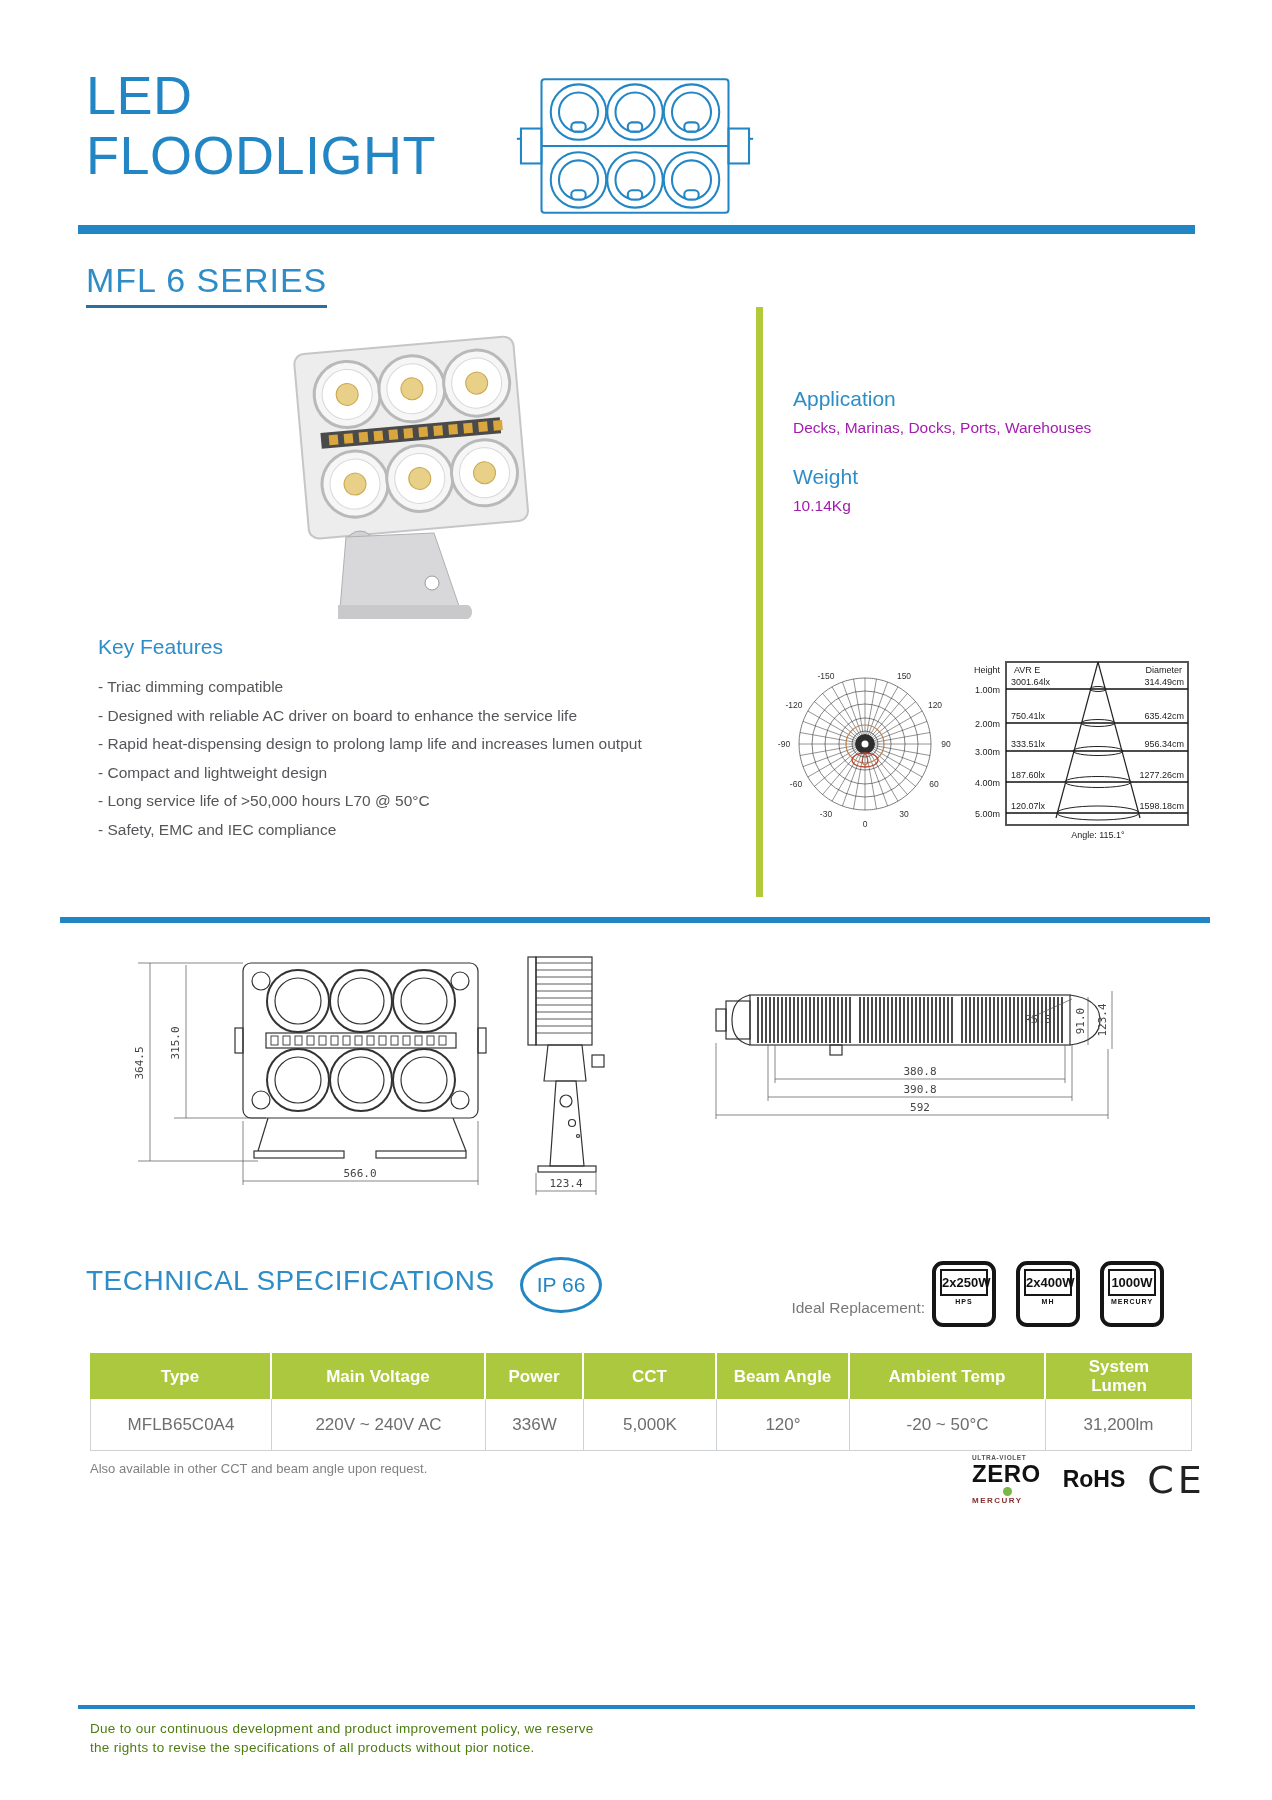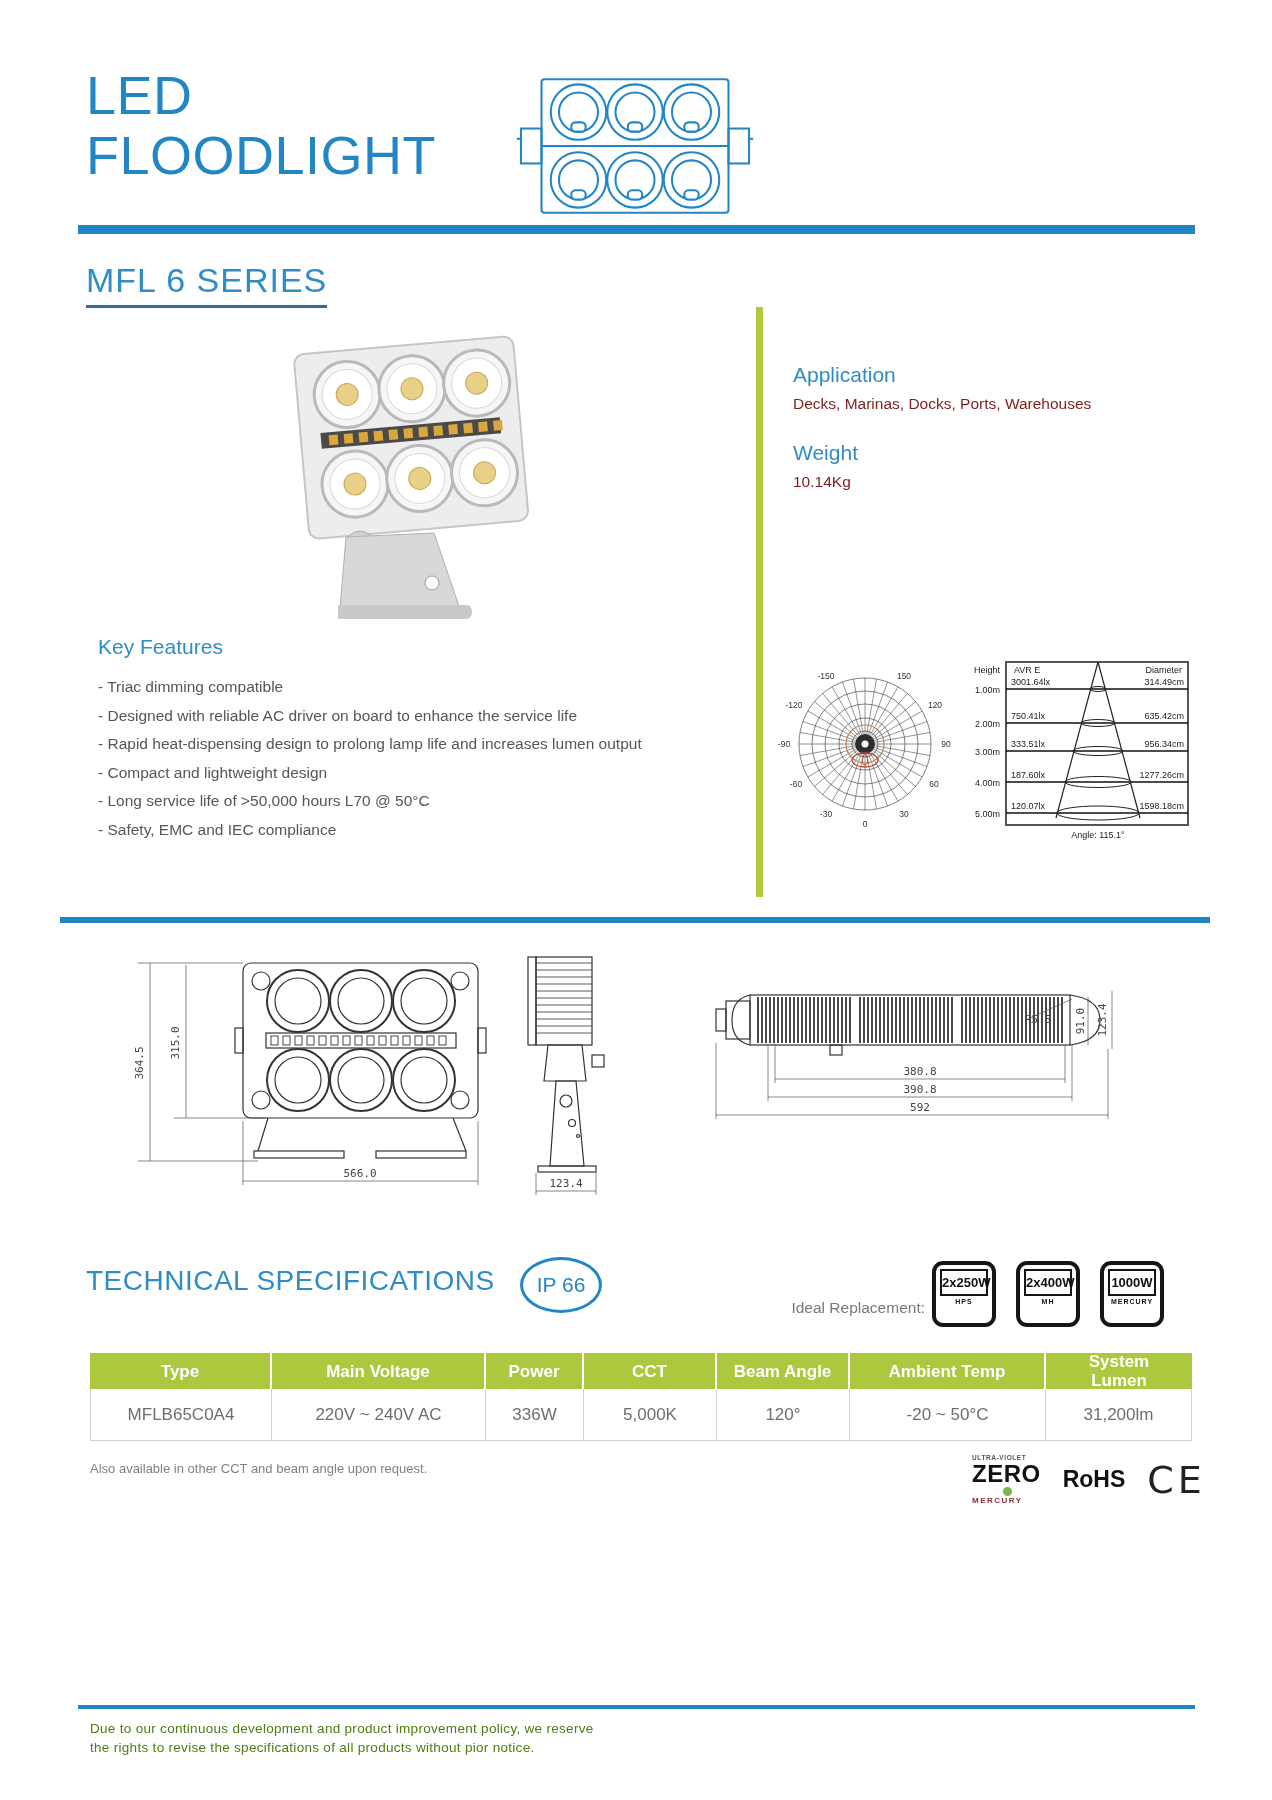--- a/index.html
+++ b/index.html
@@ -9,23 +9,23 @@
 
   
   .page-title{left:86px;top:58px;font-size:54px;line-height:60px;color:#2386c4;letter-spacing:.5px;font-weight:500;}
   .header-rule{left:78px;top:218px;width:1117px;height:9px;background:#2386c4;}
   .brand{left:985px;top:36px;display:flex;align-items:flex-start;}
   .brand-text{font-size:56px;font-weight:bold;color:#2386c4;letter-spacing:-2px;line-height:1;margin-top:24px;}
   .series-title{left:86px;top:254px;font-size:34px;color:#2e8dc6;letter-spacing:1px;border-bottom:3px solid #2b6ea0;padding-bottom:5px;}
 
   
   .accent-bar{left:756px;top:300px;width:7px;height:590px;background:#b2c93a;}
-  .info-col{left:793px;top:356px;width:338px;}
+  .info-col{left:793px;top:380px;width:338px;}
   .sec-title{font-size:21px;color:#2e8dc6;margin:0 0 5px 0;font-weight:400;}
-  .sec-text{font-size:15.5px;line-height:24px;color:#7f1d1d;margin:0;}
+  .sec-text{font-size:15.5px;line-height:24px;color:#a21caf;margin:0;}
   .info-block{margin-bottom:25px;}
 
   
   .key-features{left:98px;top:628px;width:690px;}
   .key-features ul{list-style:none;margin:14px 0 0 0;padding:0;}
   .key-features li{font-size:15.5px;color:#55565a;line-height:28.5px;}
 
   
   .polar-svg{left:772px;top:650px;}
   #polar-spokes line{stroke:#3b3b3b;stroke-width:.55;}
@@ -55,21 +55,21 @@
   .ip-badge{left:520px;top:1250px;width:82px;height:56px;border:3.5px solid #2386c4;border-radius:50%;
             display:flex;align-items:center;justify-content:center;font-size:21px;color:#2386c4;box-sizing:border-box;}
   .repl-label{left:735px;top:1292px;width:190px;text-align:right;font-size:15.5px;color:#77787b;}
   .badges{left:932px;top:1254px;display:flex;gap:20px;}
   .badge{width:64px;height:66px;border:4px solid #151515;border-radius:11px;background:#fff;box-sizing:border-box;}
   .badge-watt{margin:4px 4px 0 4px;border:2.5px solid #151515;text-align:center;font-size:13px;font-weight:bold;color:#111;padding:4px 0;}
   .badge-type{text-align:center;font-size:7px;letter-spacing:1px;color:#111;margin-top:2px;font-weight:bold;}
 
   .spec-table{left:90px;top:1346px;width:1102px;}
   .t-head,.t-row{display:grid;grid-template-columns:182px 214px 98px 133px 133px 196px 146px;}
-  .t-head > div{background:#abc83e;color:#fff;font-weight:bold;font-size:17px;height:36px;
+  .t-head > div{background:#abc83e;color:#fff;font-weight:bold;font-size:17px;height:46px;
                 display:flex;align-items:center;justify-content:center;border-right:2px solid #fff;box-sizing:border-box;text-align:center;line-height:19px;}
   .t-head > div:last-child{border-right:none;}
   .t-head .wrap-cell span{display:block;width:76px;}
   .t-row > div{background:#fff;color:#6d6e70;font-size:17px;height:52px;display:flex;align-items:center;justify-content:center;
                border-bottom:1px solid #cfd2d4;border-right:1px solid #cfd2d4;box-sizing:border-box;}
   .t-row > div:first-child{border-left:1px solid #cfd2d4;}
   .note{left:90px;top:1454px;font-size:13px;color:#808184;}
 
   
   .certs{left:972px;top:1448px;display:flex;align-items:center;gap:22px;}

